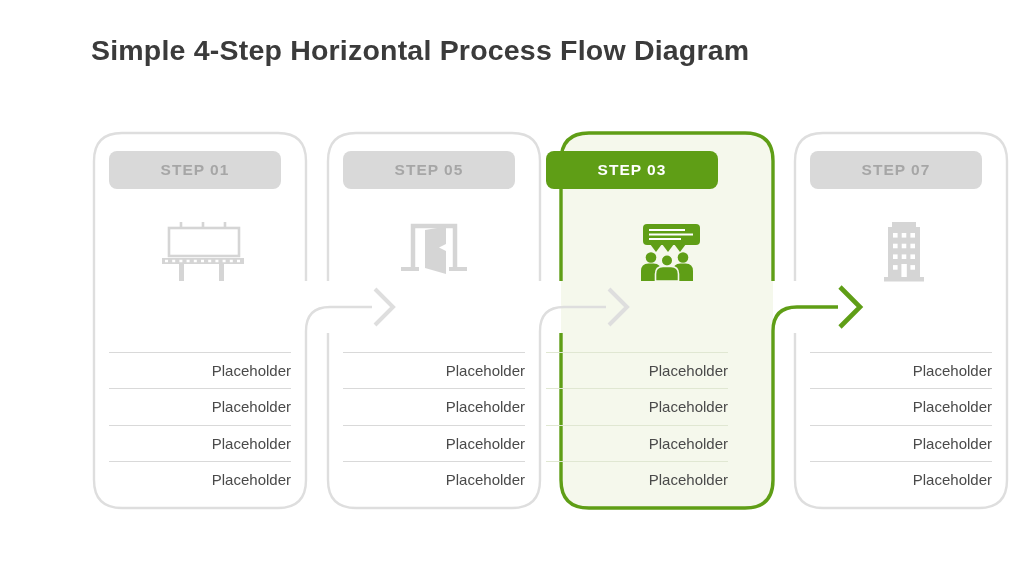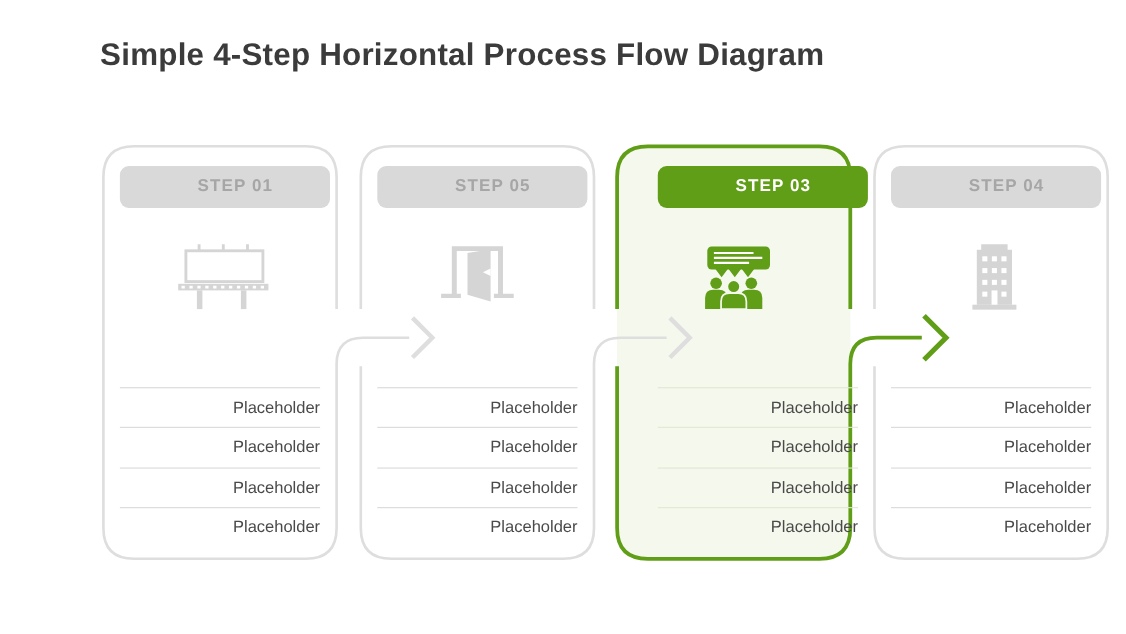--- a/index.html
+++ b/index.html
@@ -17,21 +17,20 @@
 
   svg.diagram{position:absolute;left:0;top:0;z-index:1;}
 
   .card{position:absolute;top:133px;width:212px;height:375px;z-index:2;}
   .badge{
     position:absolute;left:15px;top:18px;width:172px;height:38px;
     border-radius:8px;background:var(--badge-gray-bg,#d9d9d9);
     display:flex;align-items:center;justify-content:center;
     font-size:15.5px;font-weight:bold;letter-spacing:1px;
     color:var(--badge-gray-text,#a6a6a6);
-    padding-left:19px;
   }
   .card.active .badge{
     background:var(--accent-green,#5f9e16);
     color:#ffffff;
   }
   .rows{position:absolute;left:15px;top:219px;width:182px;}
   .row{
     height:36.3px;line-height:36.3px;text-align:right;
     border-top:1px solid var(--separator-gray,#d9d9d9);
     font-size:15px;color:var(--body-text,#4a4a4a);
@@ -134,32 +133,32 @@
   <div class="card" style="left:289px">
     <div class="badge">STEP 05</div>
     <div class="rows">
       <div class="row">Placeholder</div>
       <div class="row">Placeholder</div>
       <div class="row">Placeholder</div>
       <div class="row">Placeholder</div>
     </div>
   </div>
 
-  <div class="card active" style="left:544px">
+  <div class="card active" style="left:492px">
     <div class="badge">STEP 03</div>
     <div class="rows">
       <div class="row">Placeholder</div>
       <div class="row">Placeholder</div>
       <div class="row">Placeholder</div>
       <div class="row">Placeholder</div>
     </div>
   </div>
 
   <div class="card" style="left:756px">
-    <div class="badge">STEP 04</div>
+    <div class="badge">STEP 07</div>
     <div class="rows">
       <div class="row">Placeholder</div>
       <div class="row">Placeholder</div>
       <div class="row">Placeholder</div>
       <div class="row">Placeholder</div>
     </div>
   </div>
 
 </div>
 

